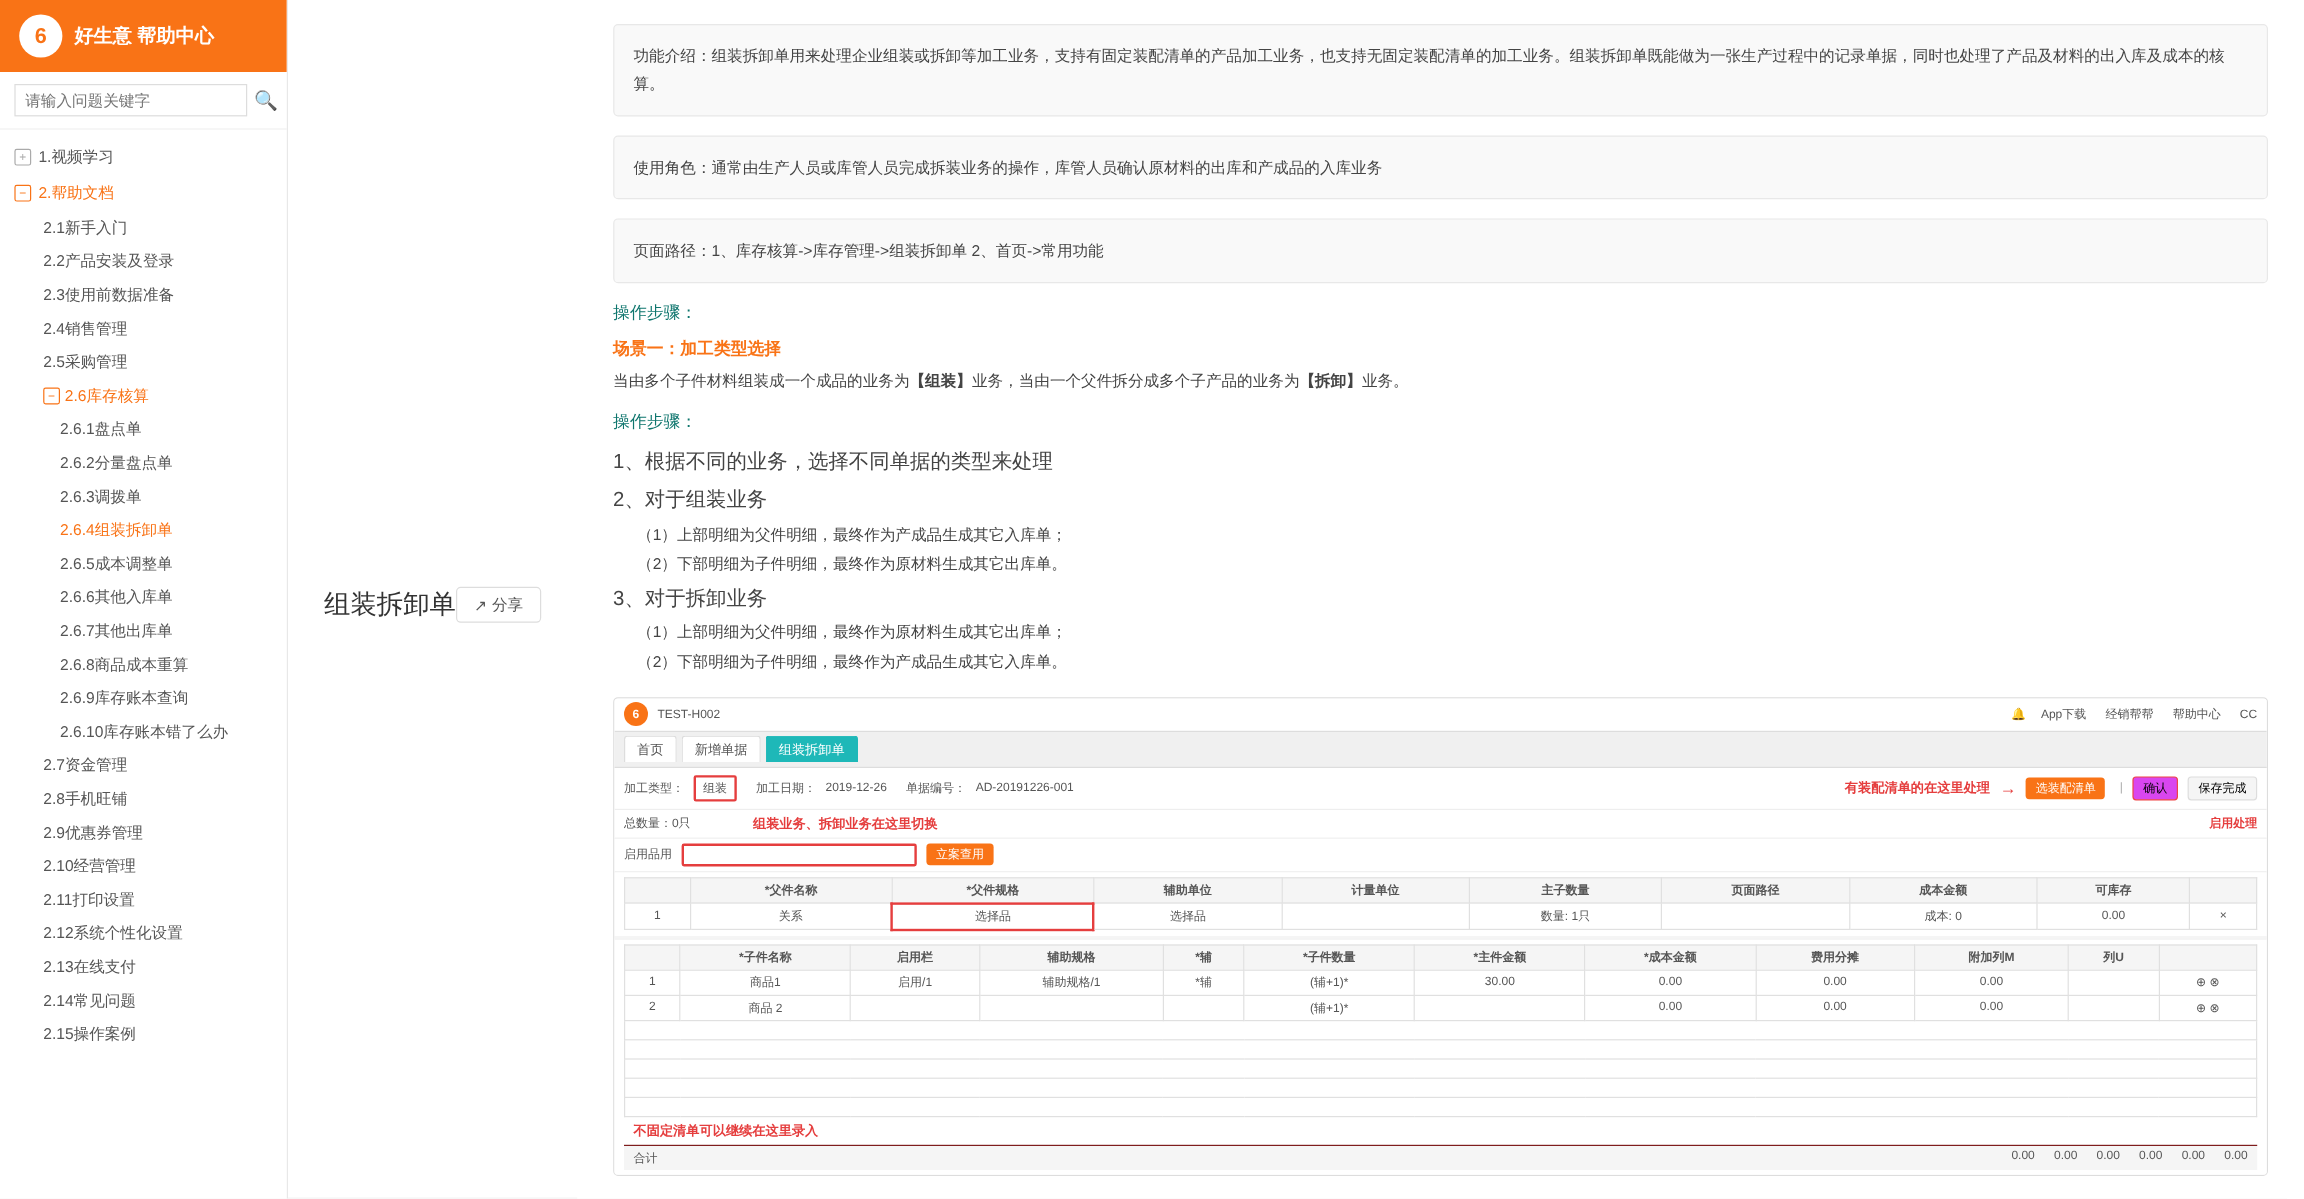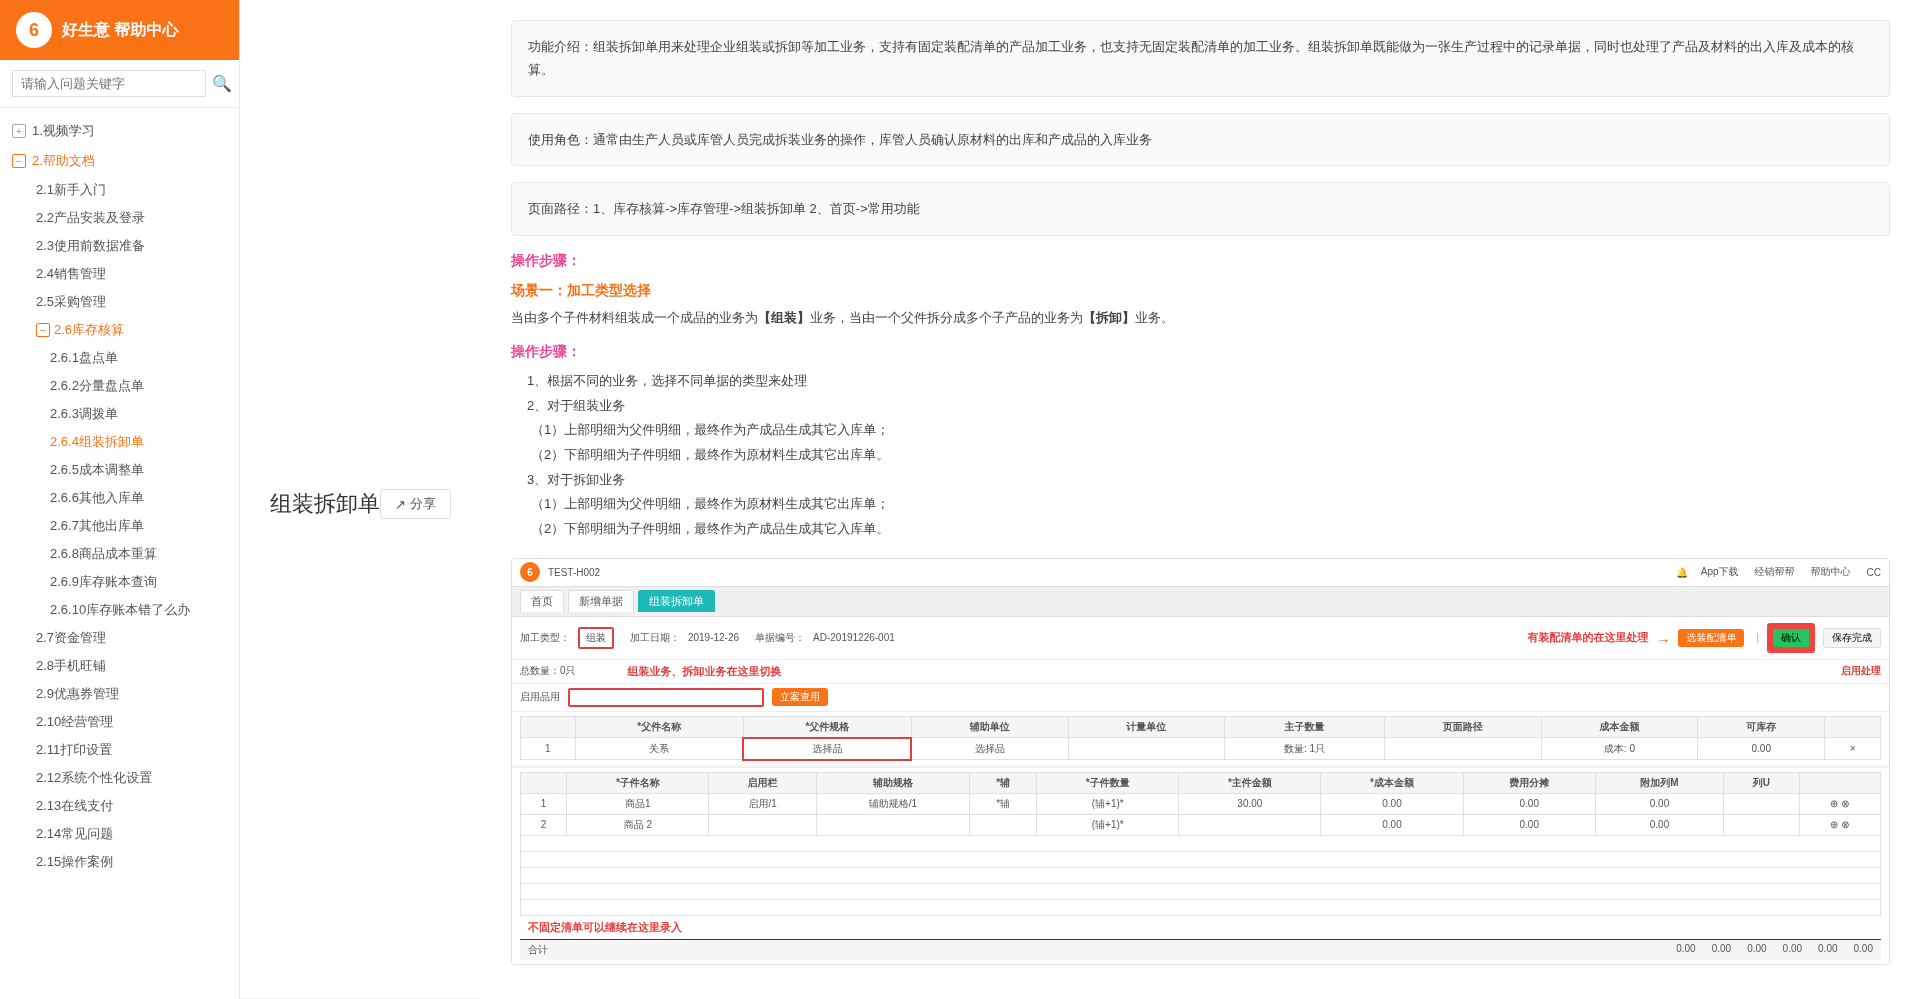--- a/index.html
+++ b/index.html
@@ -156,41 +156,41 @@
       border: 1px solid #e8e8e8;
       border-radius: 4px;
       padding: 14px 16px;
       margin-bottom: 16px;
       font-size: 13px;
       line-height: 1.8;
       color: #444;
     }
     .section-title {
       font-size: 14px;
-      font-weight: bold;
-      color: #ec4899;
+      font-weight: normal;
+      color: #0f766e;
       margin: 14px 0 8px 0;
     }
     .section-sub {
       font-size: 14px;
       font-weight: bold;
       color: #f97316;
       margin: 12px 0 6px 0;
     }
     .content-text {
       font-size: 13px;
       color: #444;
       line-height: 1.8;
       margin-bottom: 6px;
     }
     .step-item {
-      font-size: 13px;
+      font-size: 17px;
       color: #444;
       line-height: 1.9;
-      margin-left: 16px;
+      margin-left: 0;
     }
     .step-sub {
       margin-left: 20px;
       font-size: 13px;
       color: #444;
       line-height: 1.9;
     }
 
     
     .screenshot-container {
@@ -390,21 +390,21 @@
           <span style="font-size:10px;color:#555;margin-left:8px;">加工日期：</span>
           <span style="font-size:10px;color:#555;">2019-12-26</span>
           <span style="font-size:10px;color:#555;margin-left:8px;">单据编号：</span>
           <span style="font-size:10px;color:#555;">AD-20191226-001</span>
           <span style="flex:1;"></span>
 
           <span style="color:#e53e3e;font-size:11px;font-weight:bold;">有装配清单的在这里处理</span>
           <span style="color:#e53e3e;font-size:14px;">→</span>
           <button style="background:#f97316;color:#fff;border:none;border-radius:3px;padding:2px 8px;font-size:10px;cursor:pointer;">选装配清单</button>
           <span style="font-size:10px;color:#aaa;margin-left:4px;">|</span>
-          <button style="background:#22c55e;border:6px solid #ef4444;border-radius:3px;padding:2px 8px;font-size:10px;cursor:pointer;">确认</button>
+          <button style="background:#d946ef;border:1px solid #ef4444;border-radius:3px;padding:2px 8px;font-size:10px;cursor:pointer;">确认</button>
           <button style="background:#f5f5f5;border:1px solid #ddd;border-radius:3px;padding:2px 8px;font-size:10px;cursor:pointer;">保存完成</button>
         </div>
 
         <div style="background:#fff;padding:4px 8px;border-bottom:1px solid #eee;display:flex;align-items:center;gap:12px;">
           <span style="font-size:10px;color:#555;">总数量：0只</span>
           <span style="margin-left:40px;color:#e53e3e;font-size:11px;font-weight:bold;">组装业务、拆卸业务在这里切换</span>
           <span style="flex:1;"></span>
 
           <span style="color:#e53e3e;font-size:10px;font-weight:bold;">启用处理</span>
         </div>

